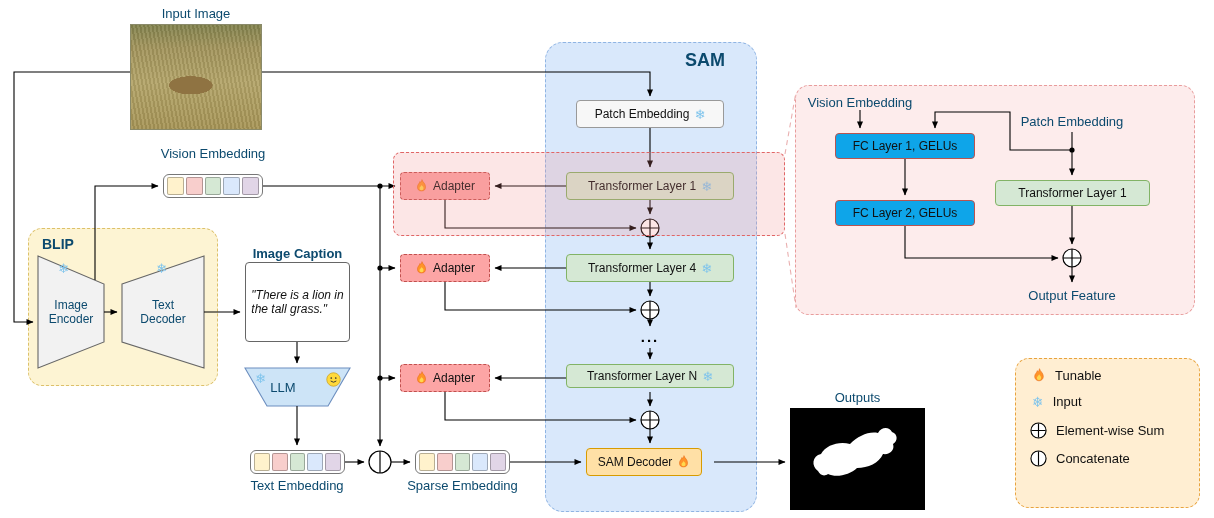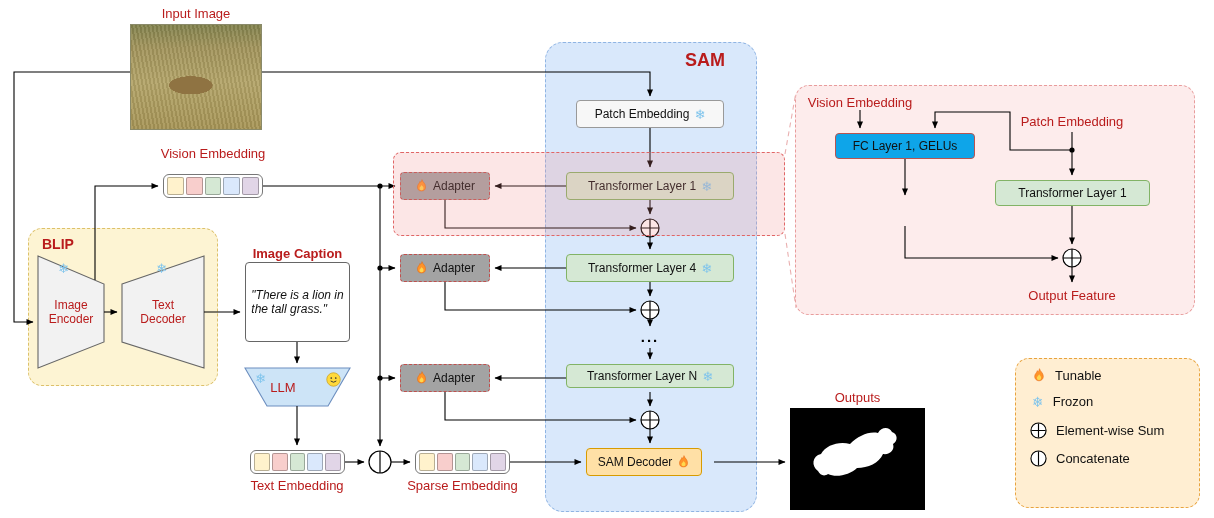--- a/index.html
+++ b/index.html
@@ -1,25 +1,25 @@
 <!DOCTYPE html>
 <html><head>
 <meta charset="utf-8">
 <style>
   *{margin:0;padding:0;box-sizing:border-box}
   body{font-family:"Liberation Sans",sans-serif;background:#fff}
   #canvas{position:relative;width:1214px;height:518px;background:#fff;overflow:hidden}
   .abs{position:absolute}
-  .lbl{position:absolute;font-size:13px;color:#b91c1c;text-align:center;z-index:20;line-height:1.2}
+  .lbl{position:absolute;font-size:13px;color:#0c4a6e;text-align:center;z-index:20;line-height:1.2}
   .bold{font-weight:bold}
   .ital{font-style:italic}
   .pre{white-space:pre-line}
   .node{position:absolute;display:flex;align-items:center;justify-content:center;gap:5px;font-size:12px;color:#111;border:1px solid #999;border-radius:4px;z-index:20;background:#f7f7f7}
   .green{background:#d5e8d4;border-color:#82b366}
-  .adapter{background:#a3a3a3;border:1.3px dashed #c0504e}
+  .adapter{background:#fca5a5;border:1.3px dashed #c0504e}
   .fcbox{background:#0ea5e9;border:1px solid #b85450}
   .samdec{background:#ffe0a6;border:1px solid #d79b00}
   .container{position:absolute;border-radius:14px;z-index:1}
   .blipC{background:#fdf4d3;border:1.6px dashed #dcc06a}
   .samC{background:#d9e8fb;border:1.6px dashed #8fb4e3;border-radius:18px}
   .legC{background:#ffeed2;border:1.6px dashed #e8a33d}
   .detC{background:#fdecec;border:1.6px dashed #e89c9c}
   .strip{position:absolute;display:flex;gap:2px;background:#fff;border:1.2px solid #777;border-radius:6px;padding:2px 3px;z-index:20}
   .cell{flex:1;border:1px solid rgba(0,0,0,.28);border-radius:2px}
   .c0{background:#fff2cc}.c1{background:#f8cecc}.c2{background:#d5e8d4}.c3{background:#dae8fc}.c4{background:#e1d5e7}
@@ -243,35 +243,38 @@
     <svg width="135" height="102" viewBox="0 0 135 102">
       <path d="M28 63 C21 58 22 48 31 46 C36 37 49 33 60 36 C68 28 79 23 88 25 C91 19 99 18 102 24 C108 26 108 33 103 36 C105 42 100 47 93 46 C89 55 78 60 67 60 C60 67 46 70 38 66 C34 69 30 67 28 63 Z" fill="#fff"></path>
     </svg>
   </div>
 
   <div class="lbl" style="left:800px;top:95px;width:120px">Vision Embedding</div>
   <div class="lbl" style="left:1012px;top:114px;width:120px">Patch Embedding</div>
   <div class="node fcbox" style="left:835px;top:133px;width:140px;height:26px">
     <span>FC Layer 1, GELUs</span>
   </div>
+  <div class="node fcbox" style="left:835px;top:200px;width:140px;height:26px">
+    <span>FC Layer 2, GELUs</span>
+  </div>
   <div class="node green" style="left:995px;top:180px;width:155px;height:26px">
     <span>Transformer Layer 1</span>
   </div>
   <div class="lbl" style="left:1012px;top:288px;width:120px">Output Feature</div>
 
   <div class="legrow" style="left:1032px;top:368px">
     <svg width="14" height="15" viewBox="0 0 16 18">
       <path d="M8.6 0.8 C9.4 4.2 13.2 5.6 13.2 10.2 A5.2 5.2 0 0 1 2.8 10.2 C2.8 7.0 5.4 5.8 6.0 3.2 C6.6 4.6 7.8 5.0 8.6 0.8 Z" fill="#ff9329" stroke="#e2620e" stroke-width="0.6"></path>
       <path d="M8.2 7.6 C9.2 9.4 10.6 9.8 10.6 12.0 A2.6 2.6 0 0 1 5.4 12.0 C5.4 10.2 7.4 9.6 8.2 7.6 Z" fill="#ffd84d"></path>
     </svg>
     <span>Tunable</span>
   </div>
   <div class="legrow" style="left:1032px;top:394px">
     <span class="snow big">❄</span>
-    <span>Frozon</span>
+    <span>Input</span>
   </div>
   <div class="legrow" style="left:1030px;top:422px">
     <svg width="17" height="17" viewBox="0 0 18 18">
       <circle cx="9" cy="9" r="8" fill="#fff" stroke="#000" stroke-width="1.2"></circle>
       <path d="M1.5 9 H16.5 M9 1.5 V16.5" stroke="#000" stroke-width="1.2"></path>
     </svg>
     <span>Element-wise Sum</span>
   </div>
   <div class="legrow" style="left:1030px;top:450px">
     <svg width="17" height="17" viewBox="0 0 18 18">

